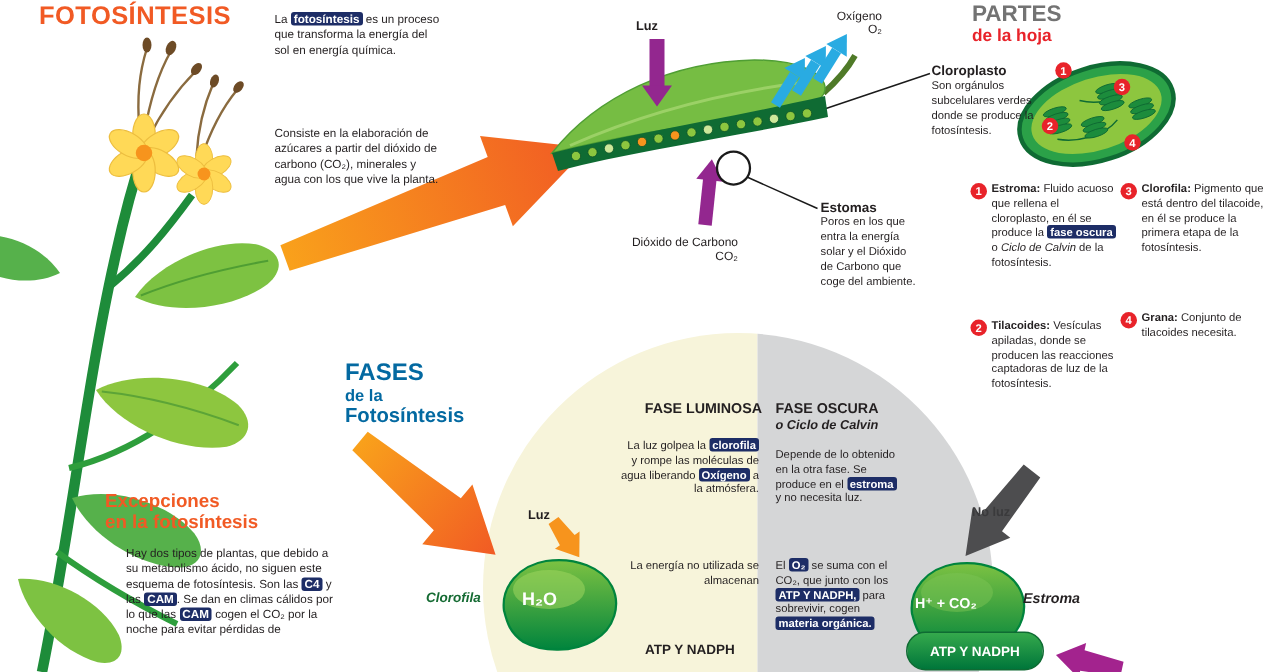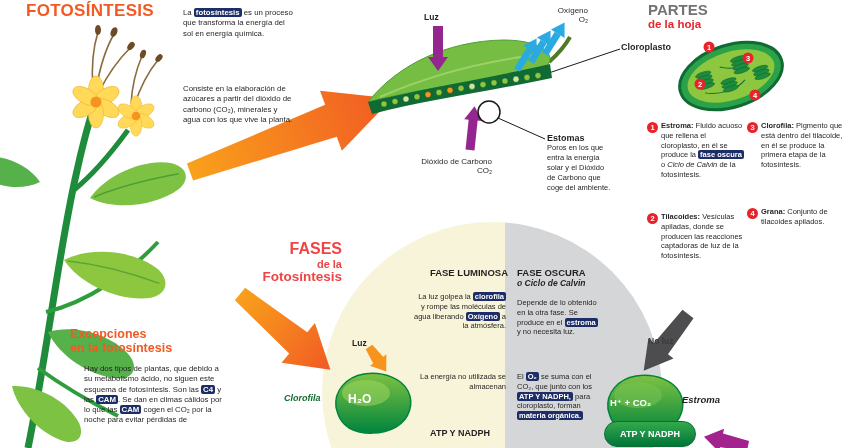--- a/index.html
+++ b/index.html
@@ -10,21 +10,21 @@
   .body-text{font-size:7.8px;line-height:1.32;color:#231F20}
   .seg-hl{background:#1D2D66;color:#fff;font-weight:bold;padding:0 2px;border-radius:2px}
   .seg-b{font-weight:bold}
   .seg-i{font-style:italic}
   .main-title{font-size:17px;font-weight:bold;color:#F15A24;letter-spacing:.3px}
   .partes-title{font-size:15px;font-weight:bold;color:#737373;line-height:1.05}
   .partes-sub{font-size:11.5px;font-weight:bold;color:#E8232A}
   .sec-h{font-size:9px;font-weight:bold;color:#231F20}
   .lbl{font-size:8px;color:#231F20}
   .lbl-b{font-size:8.5px;font-weight:bold;color:#231F20}
-  .fases-t{color:#ef4444;font-weight:bold;text-align:right;line-height:1.1}
+  .fases-t{color:#0369a1;font-weight:bold;text-align:left;line-height:1.1}
   .fases-t .l1{font-size:16px}
   .fases-t .l2{font-size:11px}
   .fases-t .l3{font-size:13.5px}
   .parte-item{display:flex;gap:3px;align-items:flex-start}
   .badge{display:inline-flex;flex:0 0 11px;width:11px;height:11px;border-radius:50%;
          background:#E8232A;color:#fff;font-size:7.5px;font-weight:bold;
          align-items:center;justify-content:center;margin-top:1px}
   .parte-text{font-size:7.5px;line-height:1.3}
   .fase-h{font-size:9.5px;font-weight:bold}
   .fase-sub{font-size:8.5px;font-weight:bold;font-style:italic}
@@ -262,20 +262,21 @@
     <div class="lbl">CO₂</div>
   </div>
 
   <div class="abs" style="left:648px;top:2px">
     <div class="partes-title">PARTES</div>
     <div class="partes-sub">de la hoja</div>
   </div>
 
   <div class="abs" style="left:621px;top:42px;width:76px">
     <div class="sec-h">Cloroplasto</div>
+    <p class="body-text" style="font-size:7.5px">Son orgánulos subcelulares verdes donde se produce la fotosíntesis.</p>
   </div>
 
   <div class="abs" style="left:547px;top:133px;width:64px">
     <div class="sec-h">Estomas</div>
     <p class="body-text" style="font-size:7.5px">Poros en los que entra la energía solar y el Dióxido de Carbono que coge del ambiente.</p>
   </div>
 
   <div class="abs parte-item" style="left:647px;top:121px;width:97px">
     <span class="badge">1</span>
     <p class="parte-text"><span class="seg-b">Estroma: </span><span>Fluido acuoso que rellena el cloroplasto, en él se produce la </span><span class="seg-hl">fase oscura</span><span> o </span><span class="seg-i">Ciclo de Calvin</span><span> de la fotosíntesis.</span></p>
@@ -283,40 +284,40 @@
   <div class="abs parte-item" style="left:647px;top:212px;width:97px">
     <span class="badge">2</span>
     <p class="parte-text"><span class="seg-b">Tilacoides: </span><span>Vesículas apiladas, donde se producen las reacciones captadoras de luz de la fotosíntesis.</span></p>
   </div>
   <div class="abs parte-item" style="left:747px;top:121px;width:100px">
     <span class="badge">3</span>
     <p class="parte-text"><span class="seg-b">Clorofila: </span><span>Pigmento que está dentro del tilacoide, en él se produce la primera etapa de la fotosíntesis.</span></p>
   </div>
   <div class="abs parte-item" style="left:747px;top:207px;width:100px">
     <span class="badge">4</span>
-    <p class="parte-text"><span class="seg-b">Grana: </span><span>Conjunto de tilacoides apilados.</span></p>
+    <p class="parte-text"><span class="seg-b">Grana: </span><span>Conjunto de tilacoides necesita.</span></p>
   </div>
 
   <div class="abs fases-t" style="left:230px;top:240px;width:112px">
     <div class="l1">FASES</div>
     <div class="l2">de la</div>
     <div class="l3">Fotosíntesis</div>
   </div>
 
   <div class="abs fase-h center" style="left:412px;top:267px;width:96px">FASE LUMINOSA</div>
   <p class="abs fase-p center" style="left:414px;top:292px;width:92px"><span>La luz golpea la </span><span class="seg-hl">clorofila</span><span> y rompe las moléculas de agua liberando </span><span class="seg-hl">Oxígeno</span><span> a la atmósfera.</span></p>
   <p class="abs fase-p center" style="left:414px;top:372px;width:92px"><span>La energía no utilizada se almacenan</span></p>
   <div class="abs atp-txt" style="left:414px;top:428px;width:92px">ATP Y NADPH</div>
 
   <div class="abs" style="left:517px;top:267px;width:88px">
     <div class="fase-h">FASE OSCURA</div>
     <div class="fase-sub">o Ciclo de Calvin</div>
   </div>
   <p class="abs fase-p" style="left:517px;top:298px;width:82px"><span>Depende de lo obtenido en la otra fase. Se produce en el </span><span class="seg-hl">estroma</span><span> y no necesita luz.</span></p>
-  <p class="abs fase-p" style="left:517px;top:372px;width:82px"><span>El </span><span class="seg-hl">O₂</span><span> se suma con el CO₂, que junto con los </span><span class="seg-hl">ATP Y NADPH,</span><span> para cloroplasto, forman </span><span class="seg-hl">materia orgánica.</span></p>
+  <p class="abs fase-p" style="left:517px;top:372px;width:82px"><span>El </span><span class="seg-hl">O₂</span><span> se suma con el CO₂, que junto con los </span><span class="seg-hl">ATP Y NADPH,</span><span> para sobrevivir, cogen </span><span class="seg-hl">materia orgánica.</span></p>
 
   <div class="abs lbl-b" style="left:352px;top:338px">Luz</div>
   <div class="abs italic-green" style="left:284px;top:393px">Clorofila</div>
   <div class="abs blob-txt" style="left:348px;top:392px;width:52px;font-size:12px">H₂O</div>
 
   <div class="abs noluz" style="left:648px;top:336px">No luz</div>
   <div class="abs blob-txt" style="left:610px;top:397px;width:72px;font-size:9.5px">H⁺ + CO₂</div>
   <div class="abs italic-dark" style="left:682px;top:394px">Estroma</div>
   <div class="abs pill" style="left:604px;top:421px;width:92px;height:26px">ATP Y NADPH</div>
 

